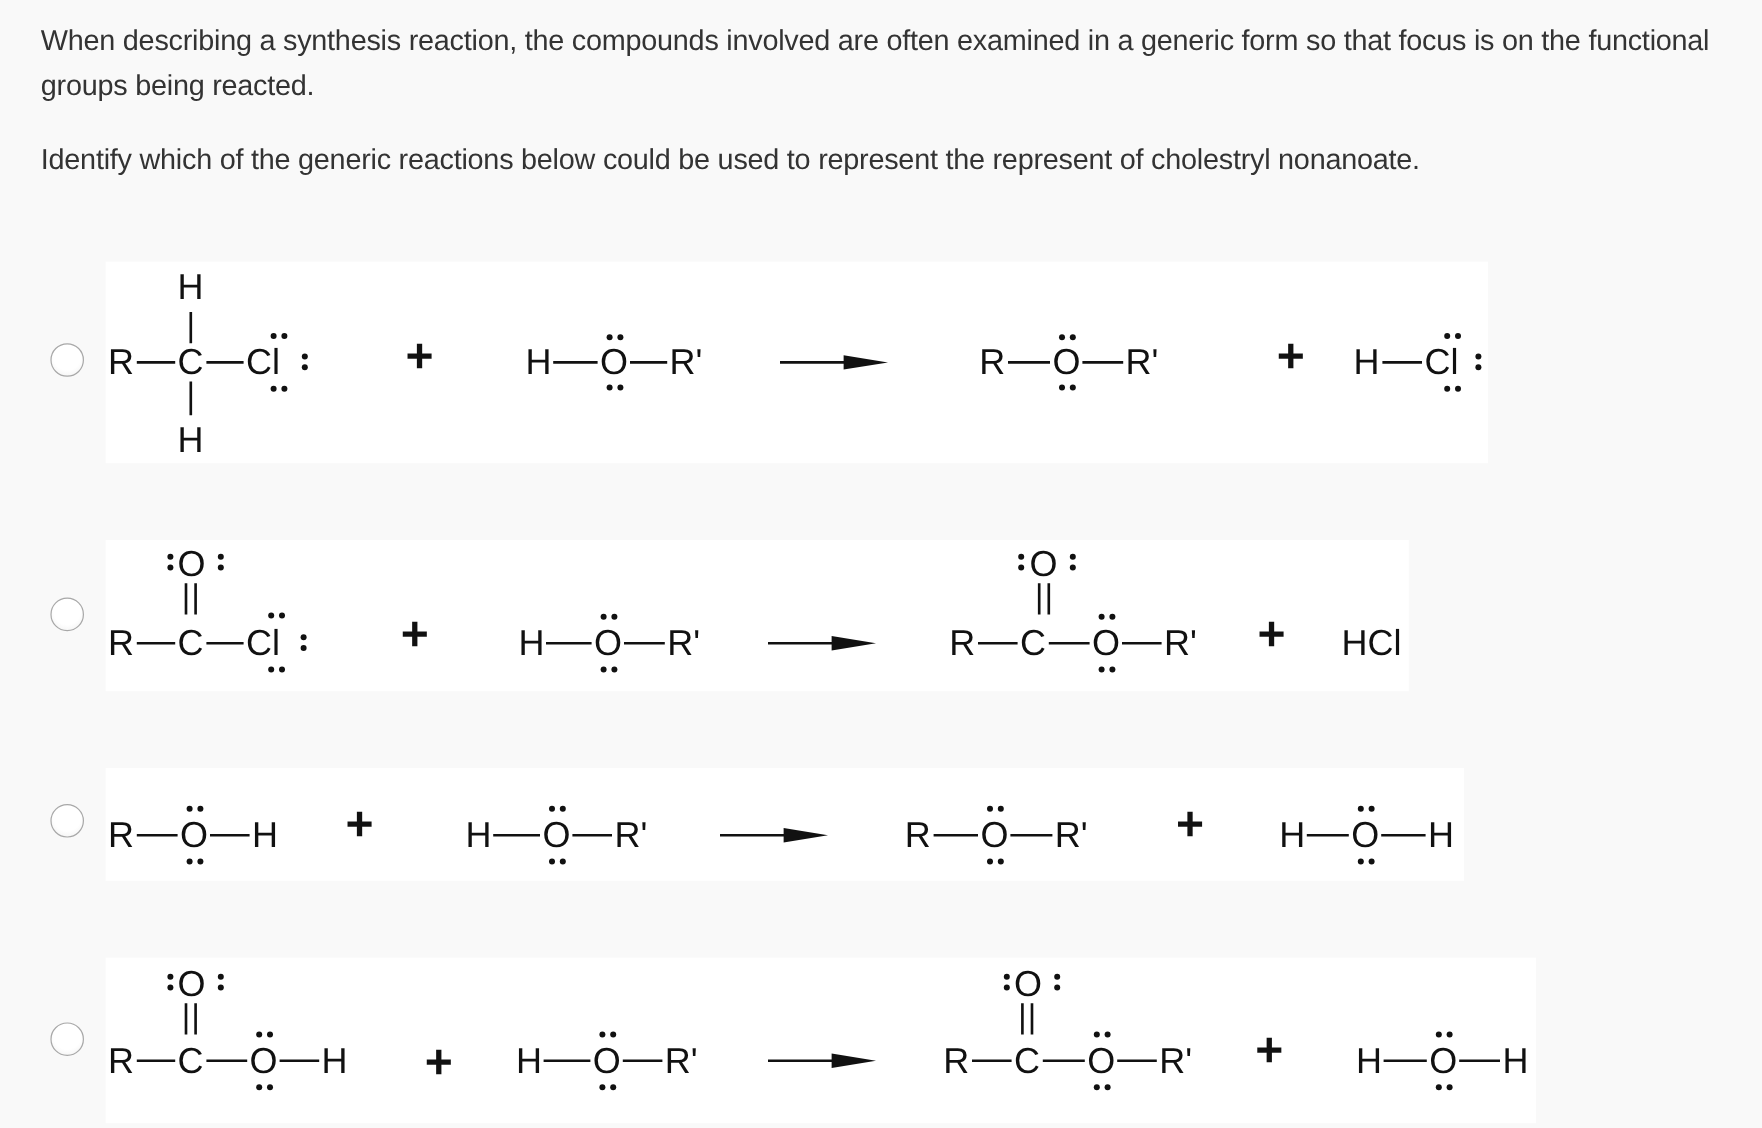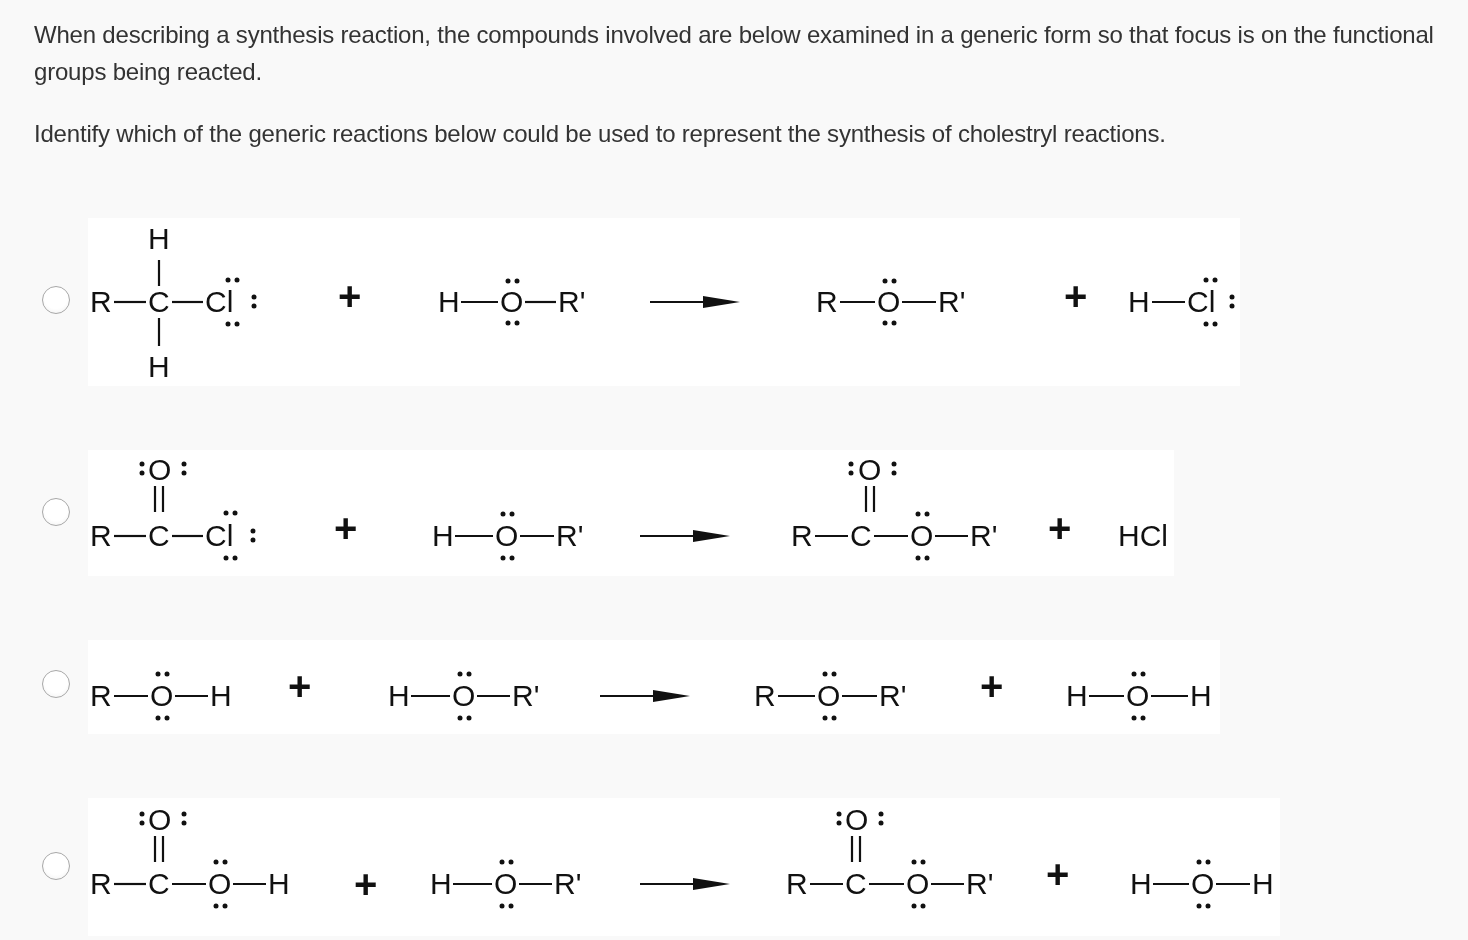--- a/index.html
+++ b/index.html
@@ -32,22 +32,22 @@
     font-size: 30px; fill: #111;
   }
   svg .plus { font-size: 40px; font-weight: bold; }
   svg line { stroke: #111; stroke-width: 2.2; }
   svg circle.dot { fill: #111; }
 </style>
 </head>
 <body>
 
 <div class="prompt">
-  <p>When describing a synthesis reaction, the compounds involved are below examined in a generic form so that focus is on the functional groups being reacted.</p>
-  <p>Identify which of the generic reactions below could be used to represent the synthesis of cholestryl reactions.</p>
+  <p>When describing a synthesis reaction, the compounds involved are often examined in a generic form so that focus is on the functional groups being reacted.</p>
+  <p>Identify which of the generic reactions below could be used to represent the represent of cholestryl nonanoate.</p>
 </div>
 
 <div>
   <div class="radio" style="left:42px; top:286px;"></div>
   <div class="reaction-box" style="left:88px; top:218px; width:1152px; height:168px;">
     <svg width="1152" height="168" viewBox="0 0 1152 168">
 
       <text x="2" y="94">R</text>
       <line x1="26" y1="84" x2="58" y2="84"></line>
       <text x="60" y="94">C</text>

